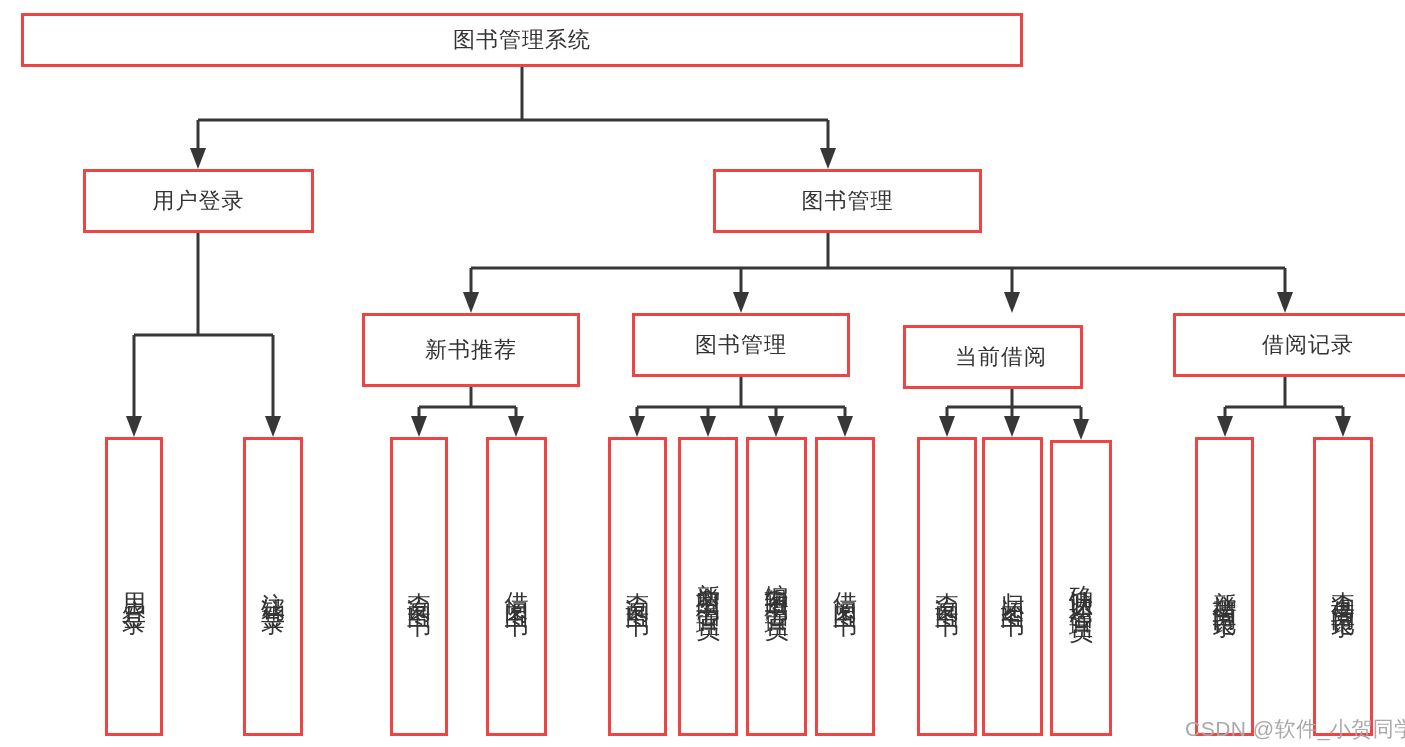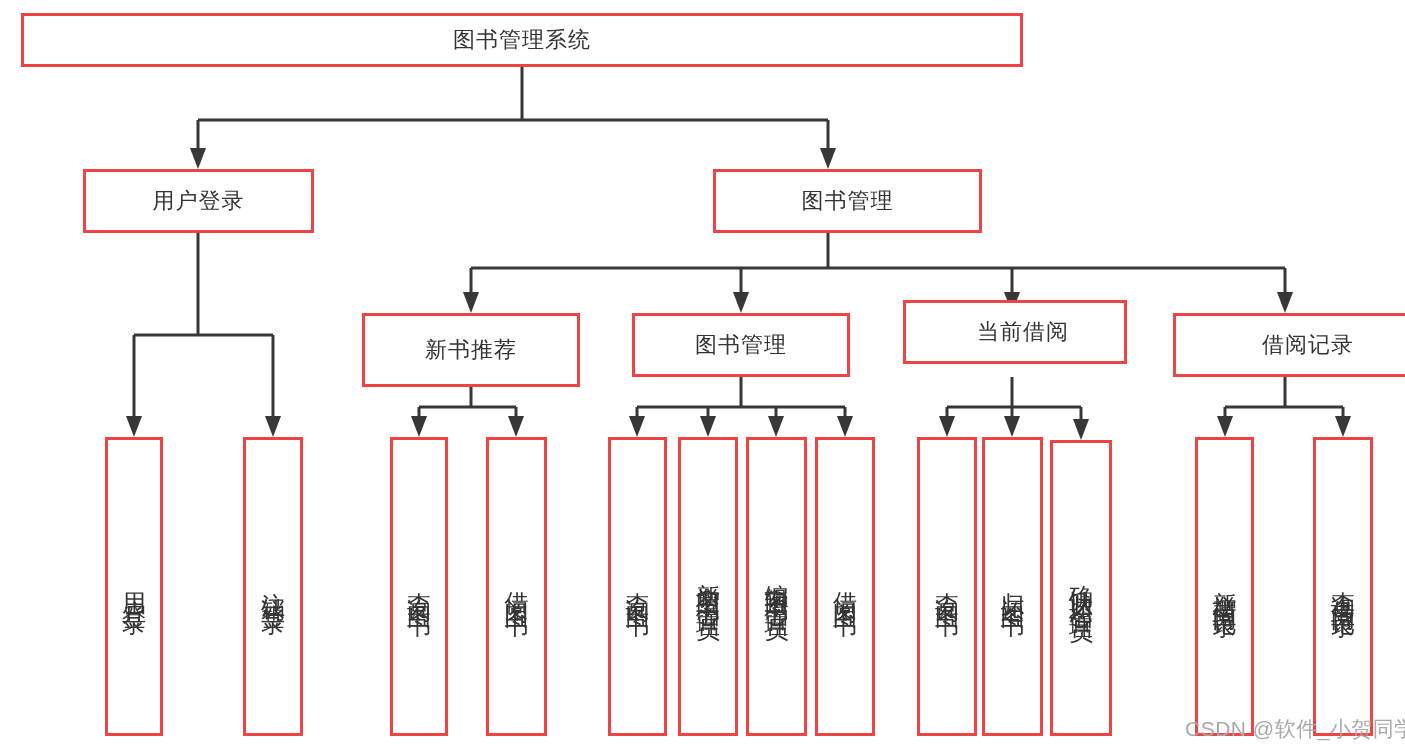--- a/index.html
+++ b/index.html
@@ -129,21 +129,21 @@
   <div class="node hbox" style="left:713px; top:169px; width:269px; height:64px;">
     <span>图书管理</span>
   </div>
 
   <div class="node hbox" style="left:362px; top:313px; width:218px; height:74px;">
     <span>新书推荐</span>
   </div>
   <div class="node hbox" style="left:632px; top:313px; width:218px; height:64px;">
     <span>图书管理</span>
   </div>
-  <div class="node hbox" style="left:903px; top:300px; width:224px; height:64px;padding-left:16px;">
+  <div class="node hbox" style="left:903px; top:325px; width:180px; height:64px;padding-left:16px;">
     <span>当前借阅</span>
   </div>
   <div class="node hbox" style="left:1173px; top:313px; width:270px; height:64px;">
     <span>借阅记录</span>
   </div>
 
   <div class="node vbox" style="left:105px; top:437px; width:58px; height:299px;">
     <span>用户登录</span>
   </div>
   <div class="node vbox" style="left:243px; top:437px; width:60px; height:299px;">

